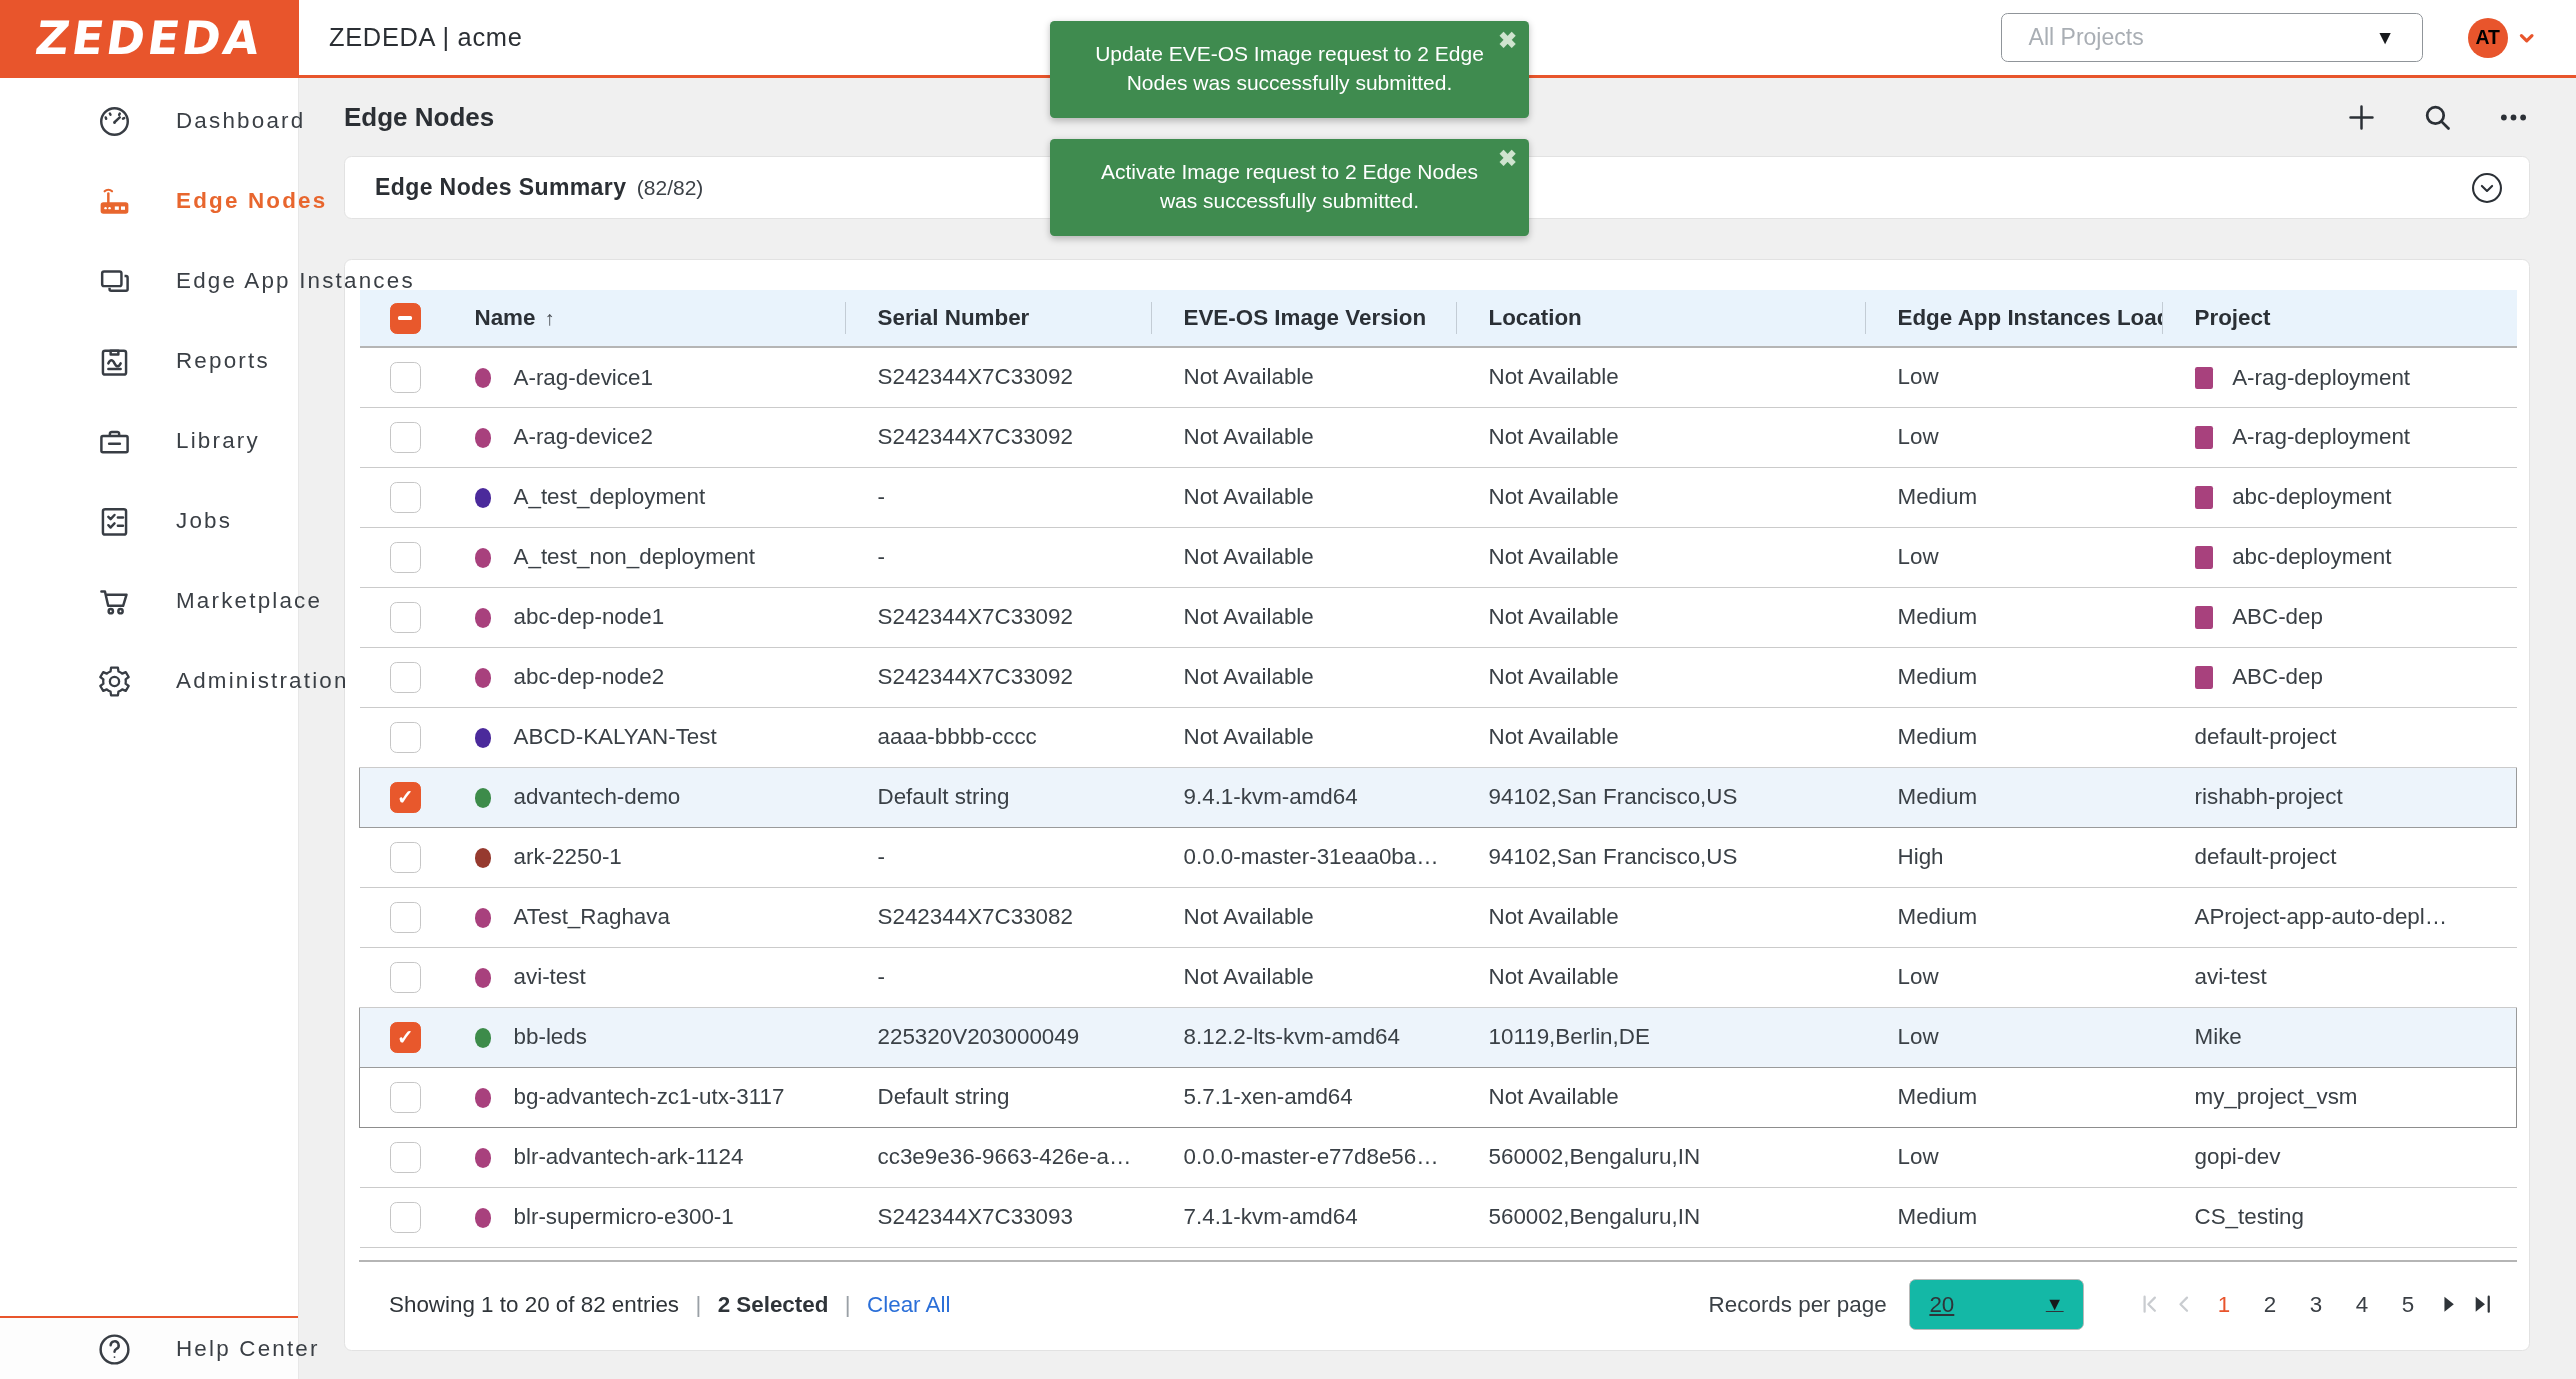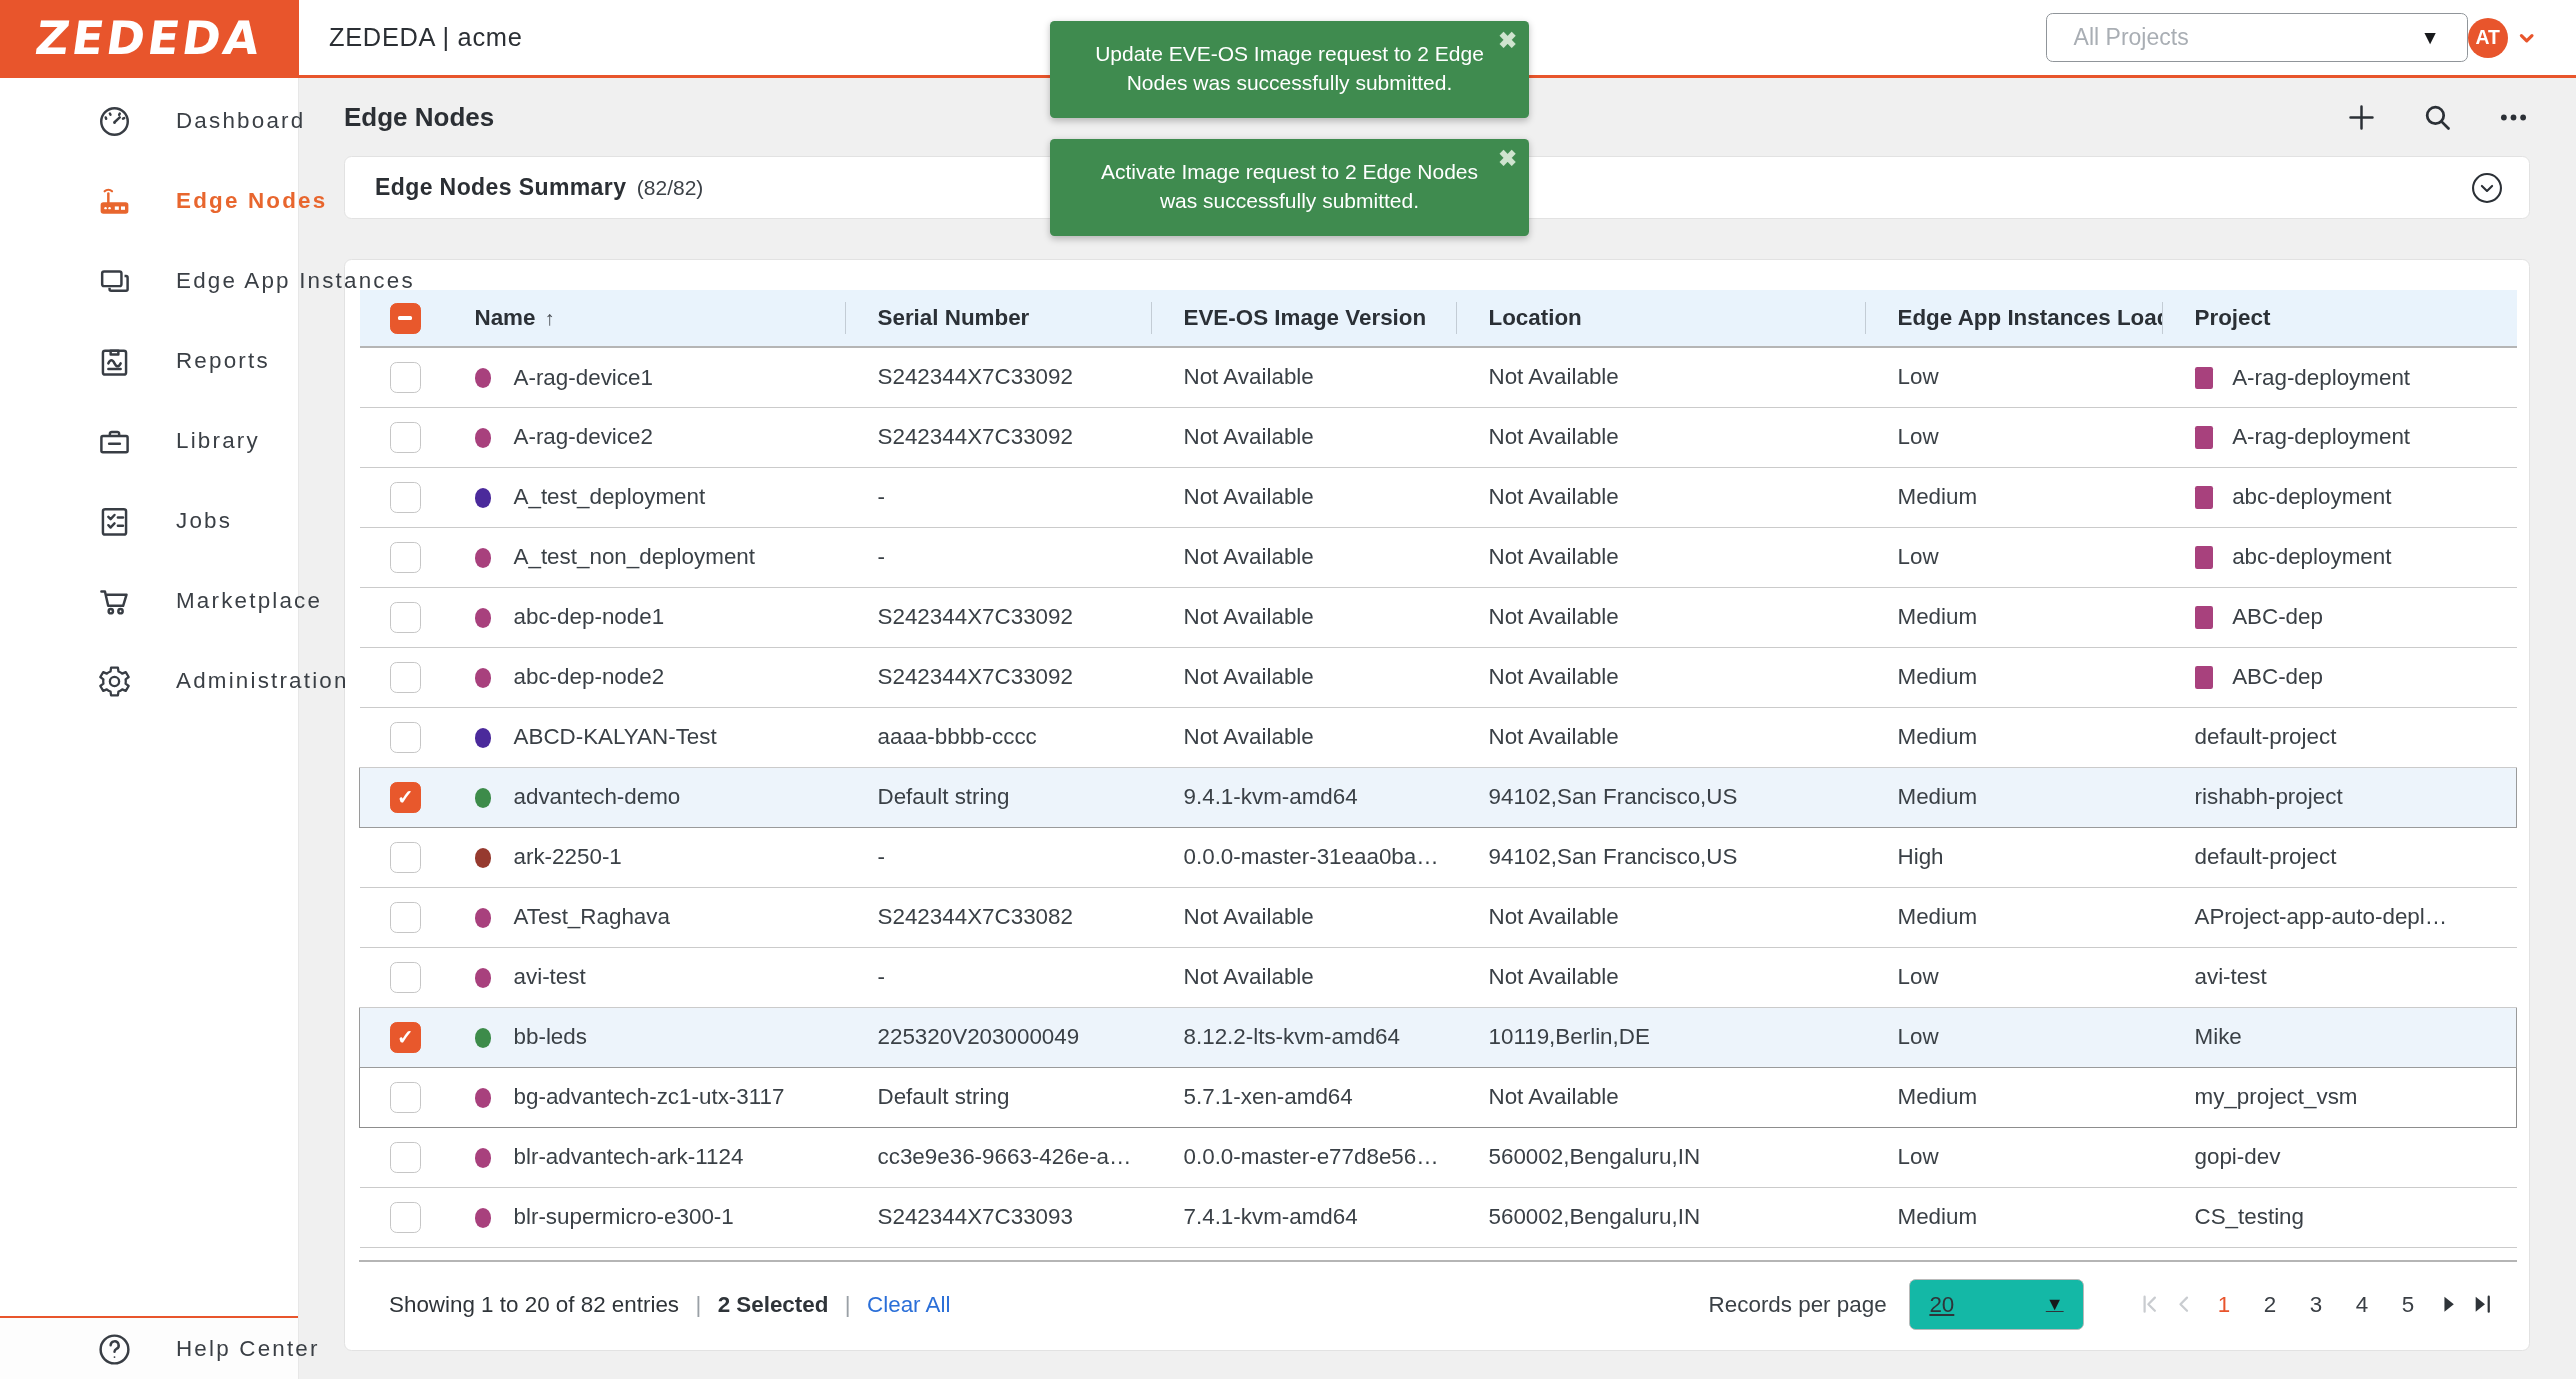--- a/index.html
+++ b/index.html
@@ -12,23 +12,23 @@
   .logo-block { width:299px; height:78px; background:#e8552c; display:flex; align-items:center;
                 justify-content:center; flex:0 0 auto; }
   .logo-text { color:#fff; font-size:46px; font-weight:800; letter-spacing:3px;
                transform:skewX(-8deg); font-family:"DejaVu Sans", sans-serif; }
   .topbar-title { margin-left:30px; font-size:25.4px; color:#2b2f34; letter-spacing:0.7px; }
   .topbar-right { margin-left:auto; display:flex; align-items:center; margin-right:37px; }
   .project-select { width:422px; height:49px; border:1.5px solid #90959a; border-radius:6.7px;
                     display:flex; align-items:center; padding:0 27px; background:#fff; }
   .project-placeholder { color:#a9aeb4; font-size:23px; }
   .select-caret { margin-left:auto; font-size:19.4px; color:#17191c; }
-  .avatar { width:40px; height:40px; border-radius:50%; background:#e8552c; color:#ffffff;
+  .avatar { width:40px; height:40px; border-radius:50%; background:#e8552c; color:#000000;
             font-weight:700; font-size:19.4px; display:flex; align-items:center; justify-content:center;
-            flex:0 0 auto; }
+            margin-left:45px; flex:0 0 auto; }
   .avatar-chevron { margin-left:6px; display:flex; }
 
   
   .toast { position:absolute; left:1050px; width:479px; background:#3f8b4f; color:#fff;
            text-align:center; border-radius:4.5px; font-size:21px; line-height:1.38;
            padding:19.4px 34px; z-index:30; box-shadow:0 2.2px 7.5px rgba(0,0,0,.25); }
   .toast-1 { top:21px; }
   .toast-2 { top:139px; }
   .toast-close { position:absolute; top:9px; right:12px; color:#cfe4cf; font-size:22.4px;
                  font-weight:700; cursor:default; line-height:1; }

